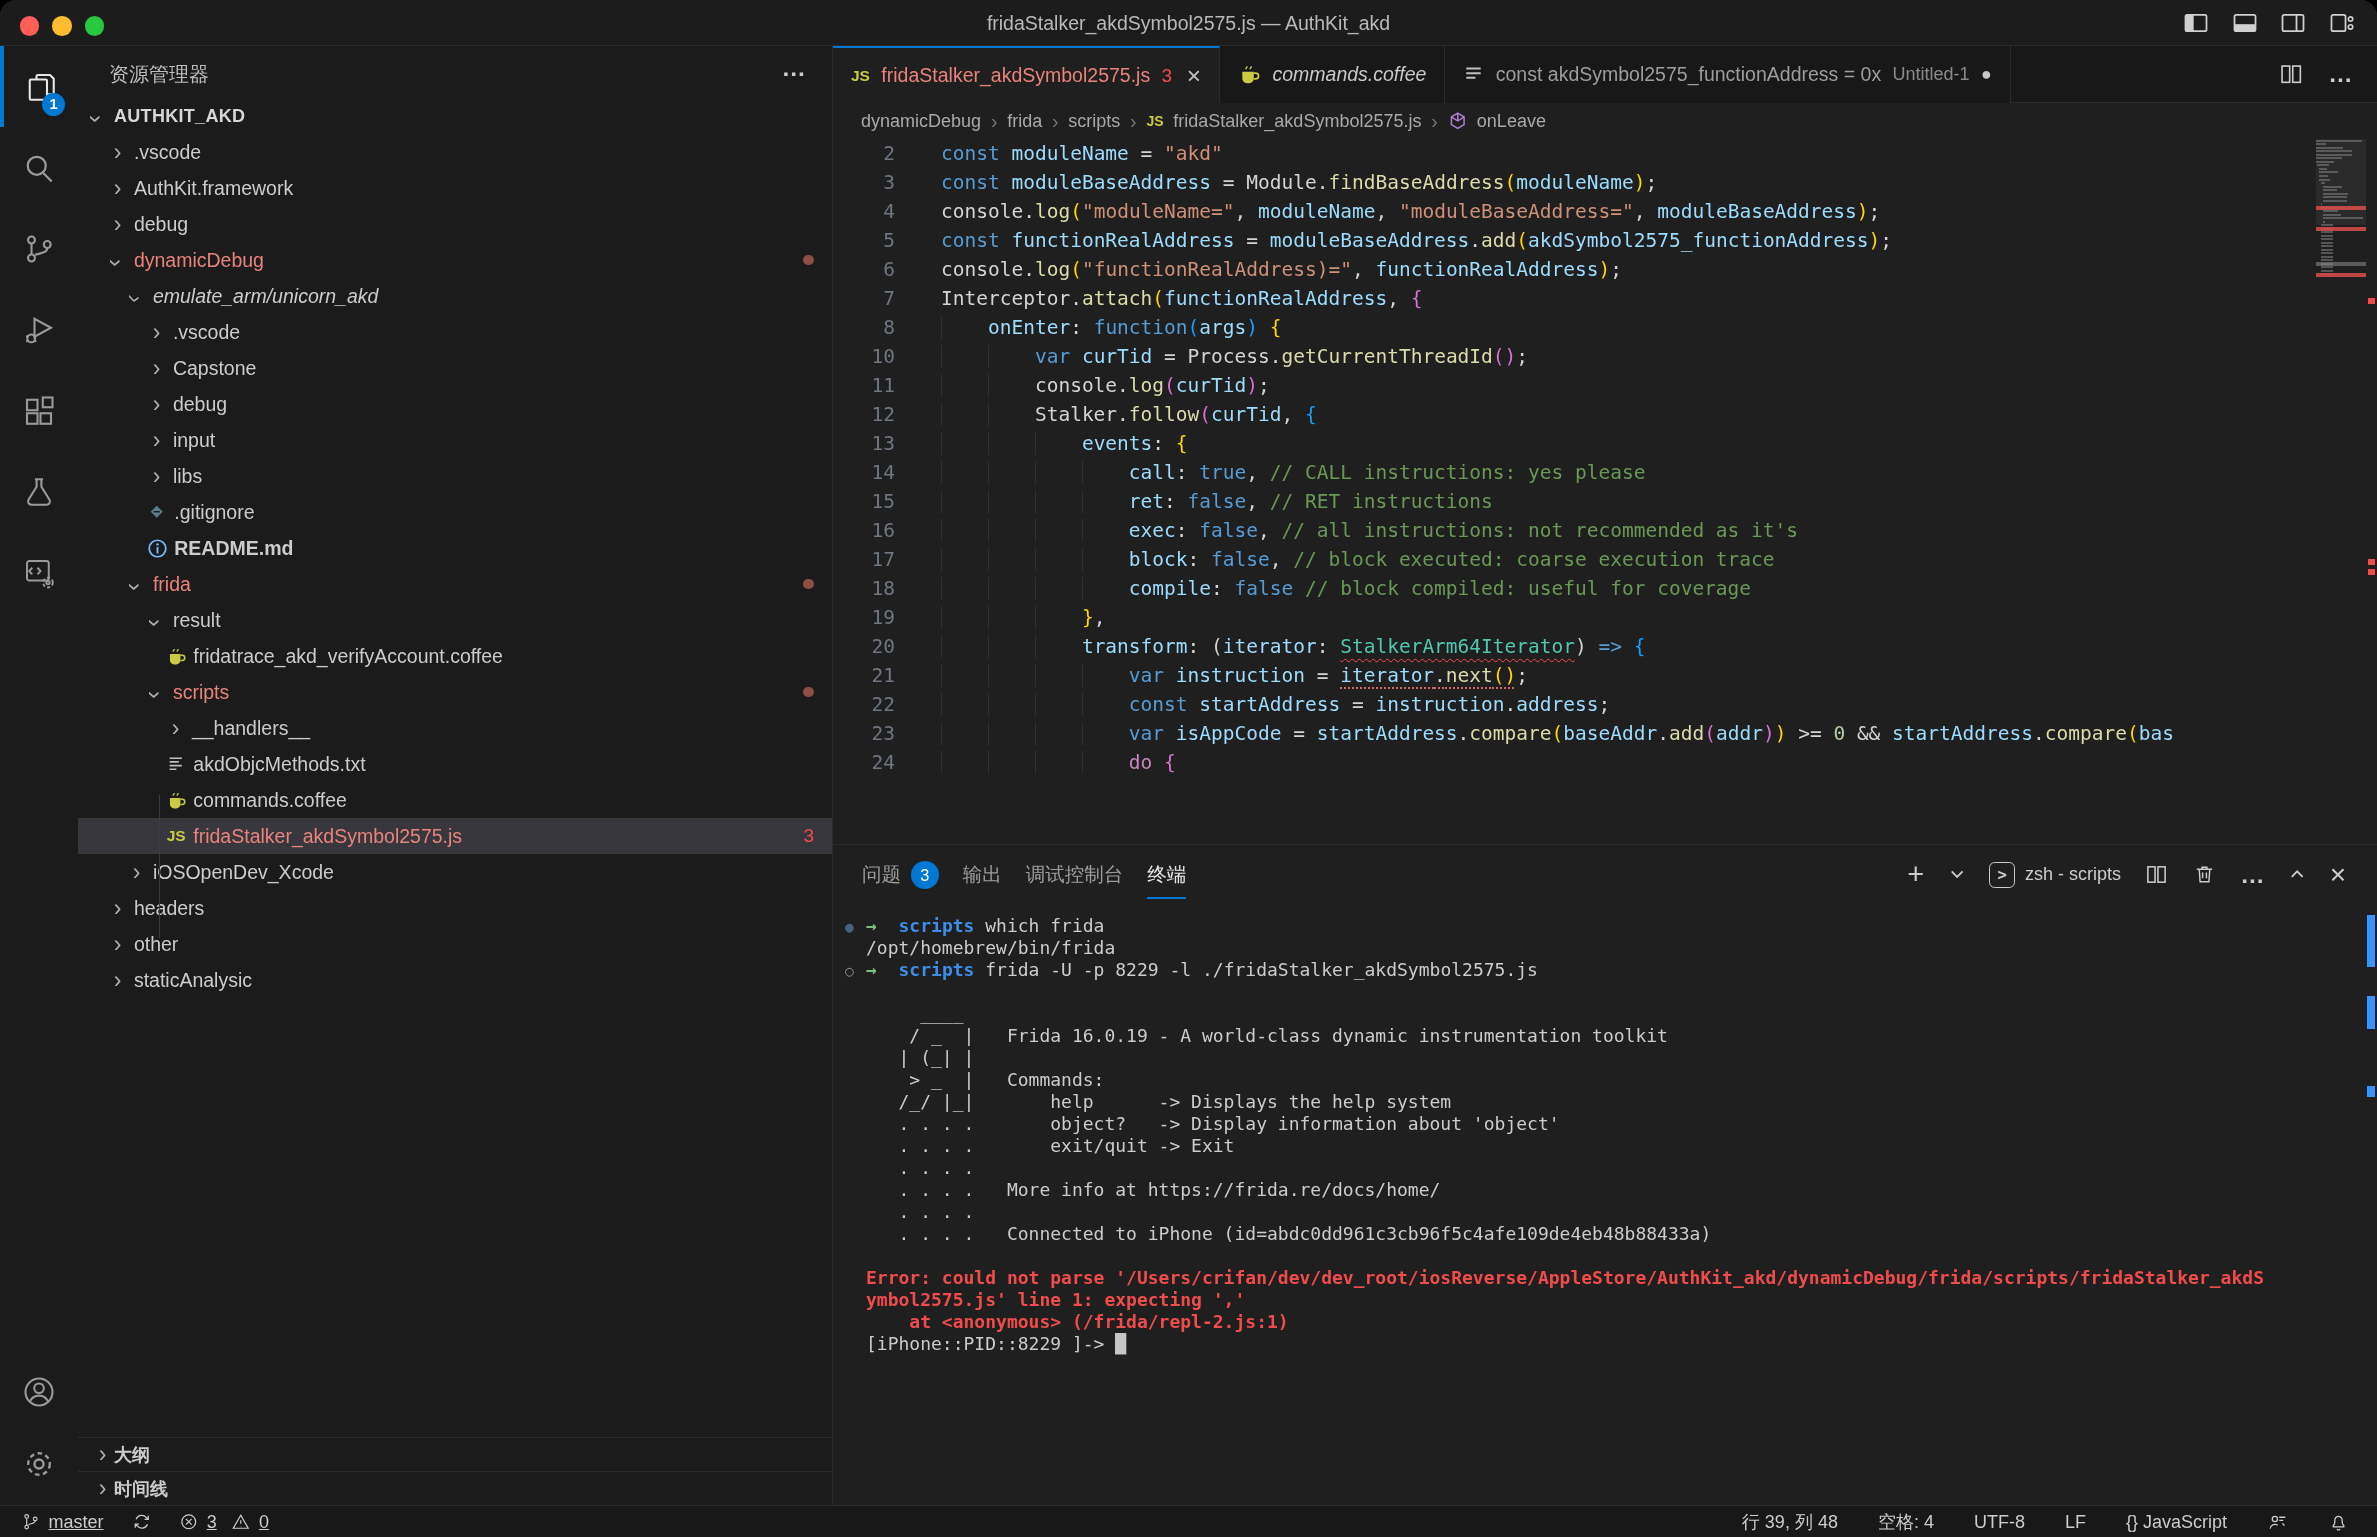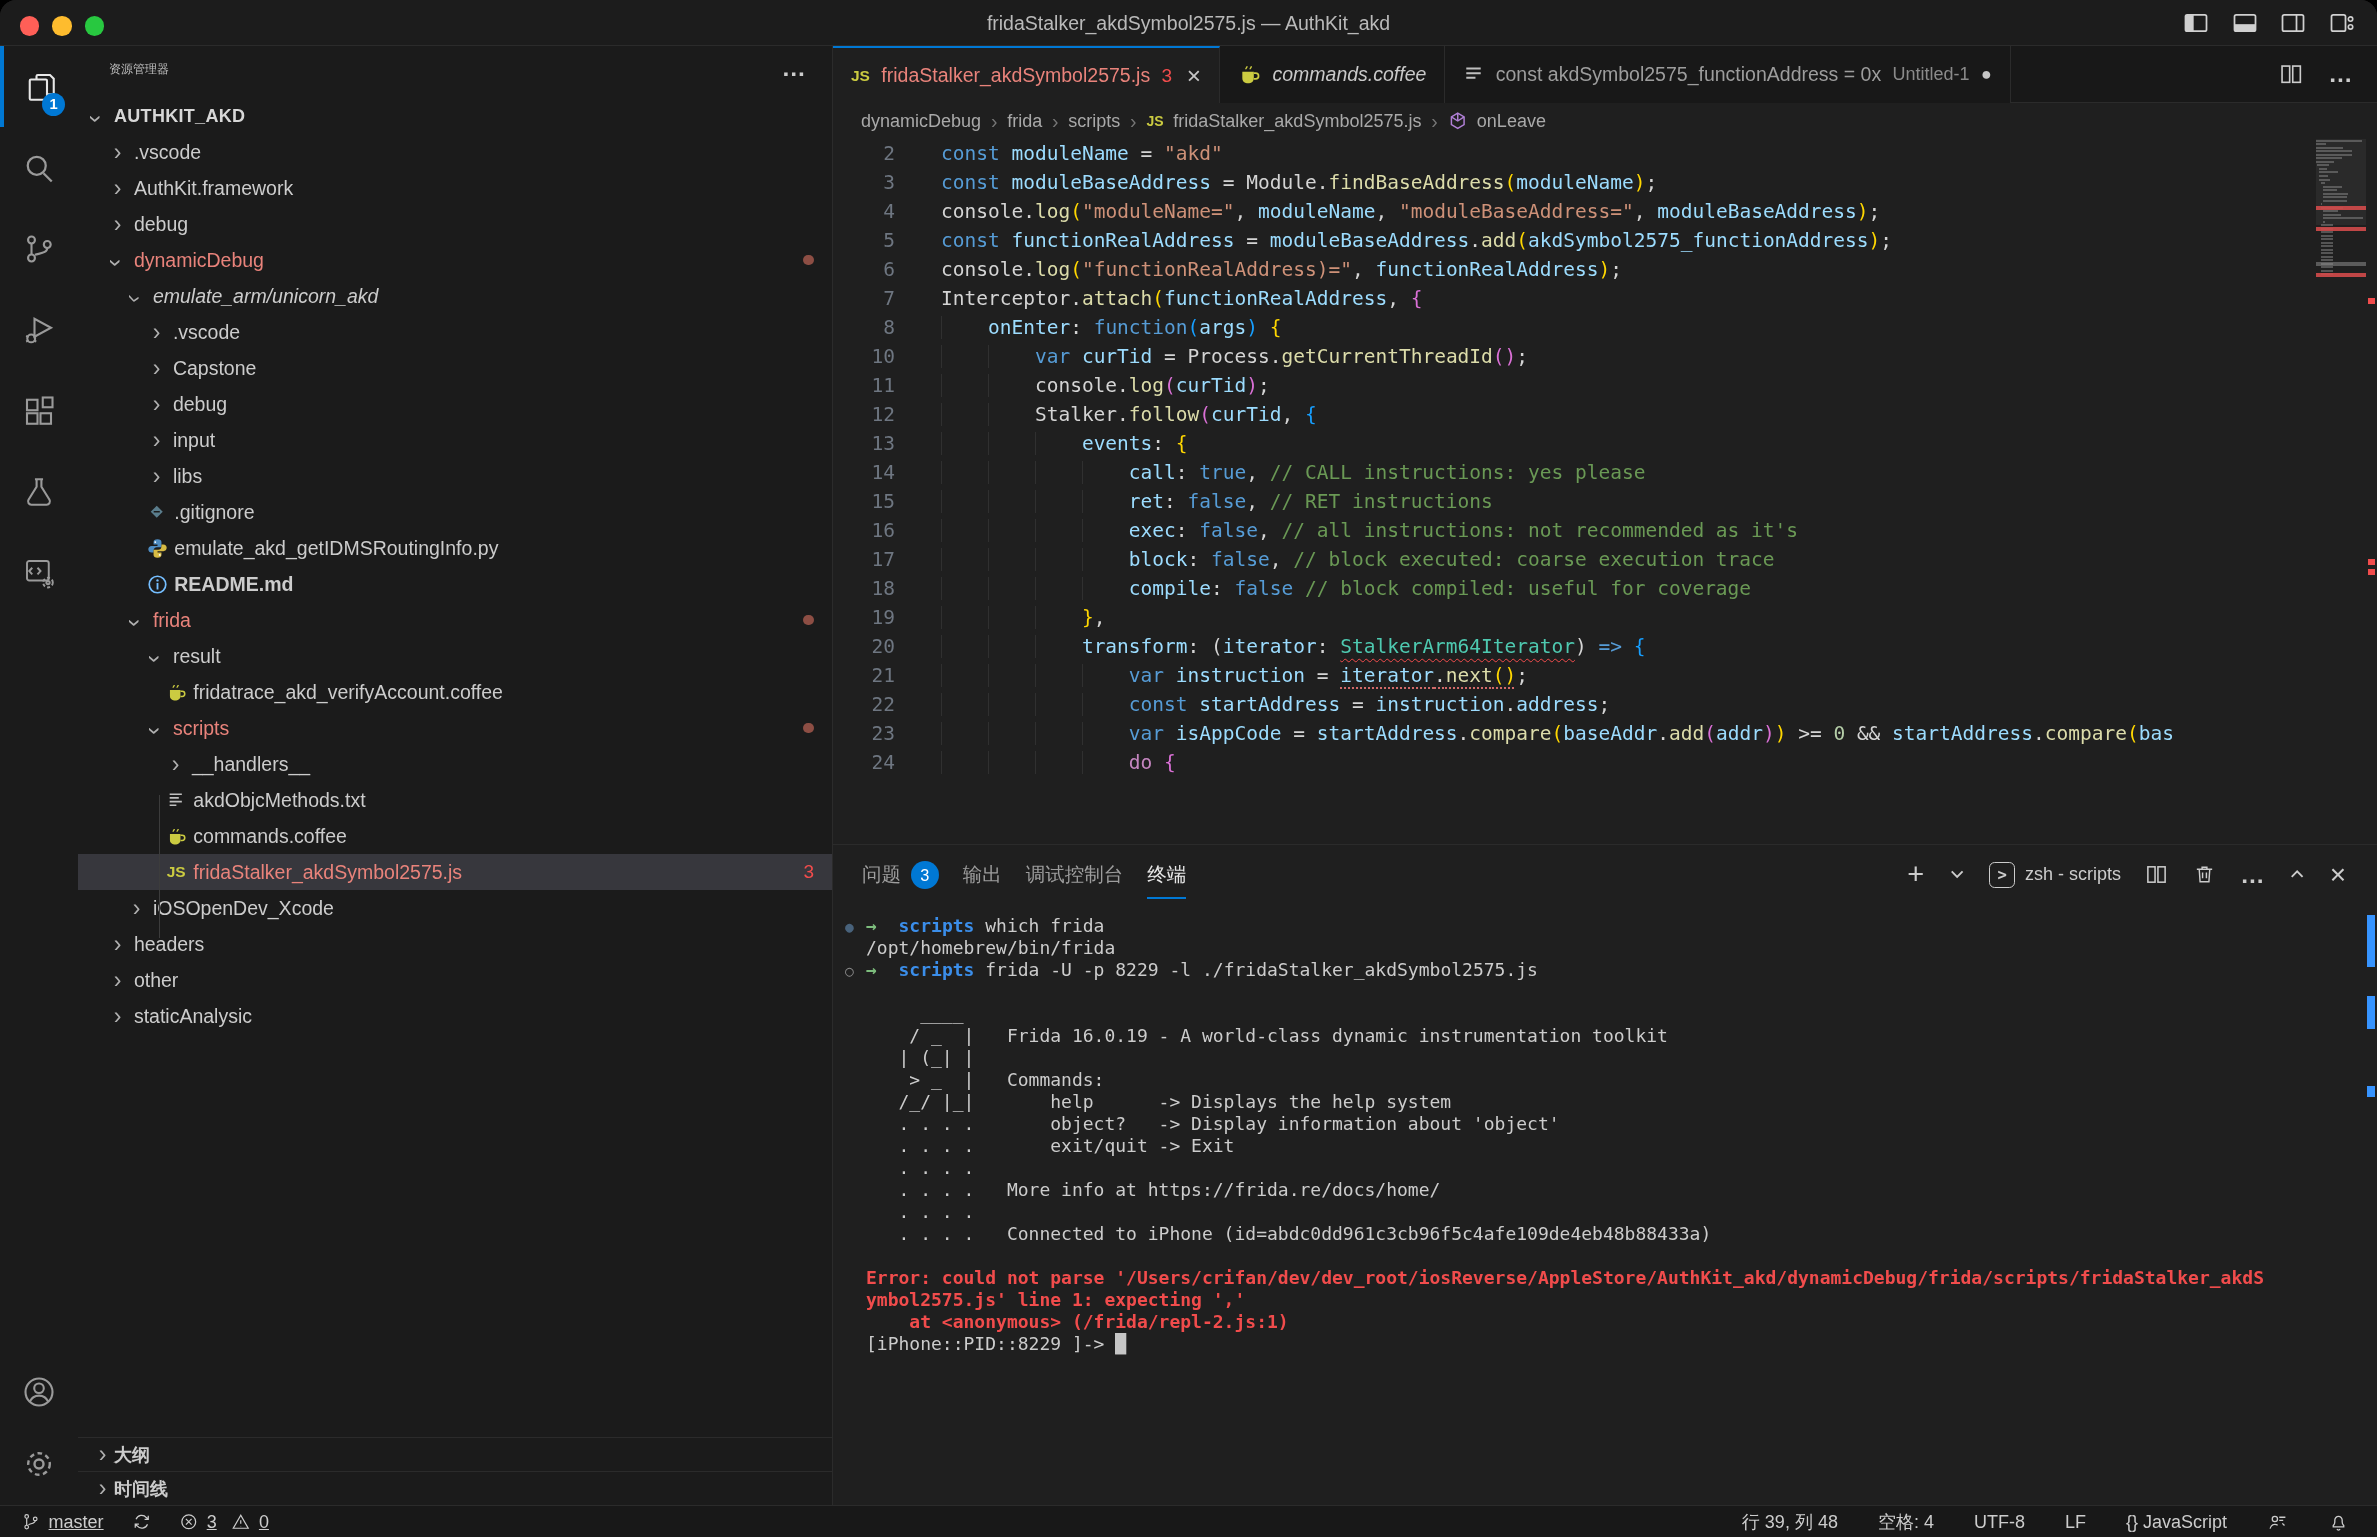--- a/index.html
+++ b/index.html
@@ -24,21 +24,21 @@
   .act-item { position:relative; width:78px; height:81px; display:flex; align-items:center; justify-content:center; }
   .act-item.active { border-left:4.1px solid #0078d4; }
   .act-badge { position:absolute; right:13px; bottom:11.4px; min-width:23px; height:23px; border-radius:11.4px;
                background:#0078d4; color:#fff; font-size:14.7px; font-weight:bold; text-align:center; line-height:23px; }
   .act-bottom { position:absolute; bottom:4.9px; left:0; width:78px; }
   .act-bottom .act-item { height:72px; }
 
   
   .sidebar { position:absolute; left:78px; top:46px; width:754px; height:1459px; background:#1b1b1b; }
   .sidebar-header { position:absolute; left:0; top:0; width:100%; height:52px; }
-  .sidebar-header .sh-title { position:absolute; left:31px; top:14.7px; font-size:12px; color:#bdbdbd; }
+  .sidebar-header .sh-title { position:absolute; left:31px; top:14.7px; font-size:20px; color:#bdbdbd; }
   .sidebar-header .more { position:absolute; right:26px; top:8.1px; font-size:24.4px; font-weight:bold; color:#cccccc; }
   .tree { position:absolute; left:0; top:52px; width:100%; }
   .tree-row { position:relative; height:36px; display:flex; align-items:center; font-size:19.5px; color:#cccccc;
               white-space:nowrap; }
   .tree-row.selected { background:#37373d; }
   .tree-row.modified .tree-label { color:#e9837b; }
   .tree-row.root .tree-label { font-weight:bold; font-size:18px; color:#d7d7d7; letter-spacing:0.3px; }
   .twistie { display:inline-block; width:23px; font-size:23px; color:#b0b0b0; line-height:23px;
              transform-origin:40% 50%; text-align:center; flex:0 0 23px; }
   .twistie.open { transform:rotate(90deg); }
@@ -314,31 +314,20 @@
           <span class="tree-label">libs</span>
         </div>
         <div class="tree-row" style="padding-left: 67px;">
           <span class="file-ico">
             <svg width="19.5" height="19.5" viewBox="0 0 16 16">
               <rect x="4.5" y="4.5" width="7" height="7" transform="rotate(45 8 8)" fill="#5a7d8c"></rect>
               <path d="M5.5 8h5" stroke="#1b1b1b" stroke-width="1.2"></path>
             </svg>
           </span>
           <span class="tree-label">.gitignore</span>
-        </div>
-        <div class="tree-row" style="padding-left: 67px;">
-          <span class="file-ico">
-            <svg width="21" height="21" viewBox="0 0 16 16">
-              <path d="M8 1C6 1 5 1.8 5 3v2h3v1H3.5C2 6 1 7 1 8.5S2 11 3.5 11H5V9.5C5 8 6 7 7.5 7H11V3c0-1.2-1-2-3-2z" fill="#4e8cc2"></path>
-              <path d="M8 15c2 0 3-.8 3-2v-2H8v-1h4.5c1.5 0 2.5-1 2.5-2.5S14 5 12.5 5H11v1.5C11 8 10 9 8.5 9H5v4c0 1.2 1 2 3 2z" fill="#d7bb44"></path>
-              <circle cx="6.3" cy="3.1" r=".7" fill="#fff"></circle>
-              <circle cx="9.7" cy="12.9" r=".7" fill="#fff"></circle>
-            </svg>
-          </span>
-          <span class="tree-label">emulate_akd_getIDMSRoutingInfo.py</span>
         </div>
         <div class="tree-row" style="padding-left: 67px; font-weight: bold;">
           <span class="file-ico">
             <svg width="21" height="21" viewBox="0 0 16 16">
               <circle cx="8" cy="8" r="6.3" fill="none" stroke="#75beff" stroke-width="1.3"></circle>
               <circle cx="8" cy="4.9" r=".9" fill="#75beff"></circle>
               <rect x="7.3" y="6.8" width="1.4" height="5" fill="#75beff"></rect>
             </svg>
           </span>
           <span class="tree-label">README.md</span>

